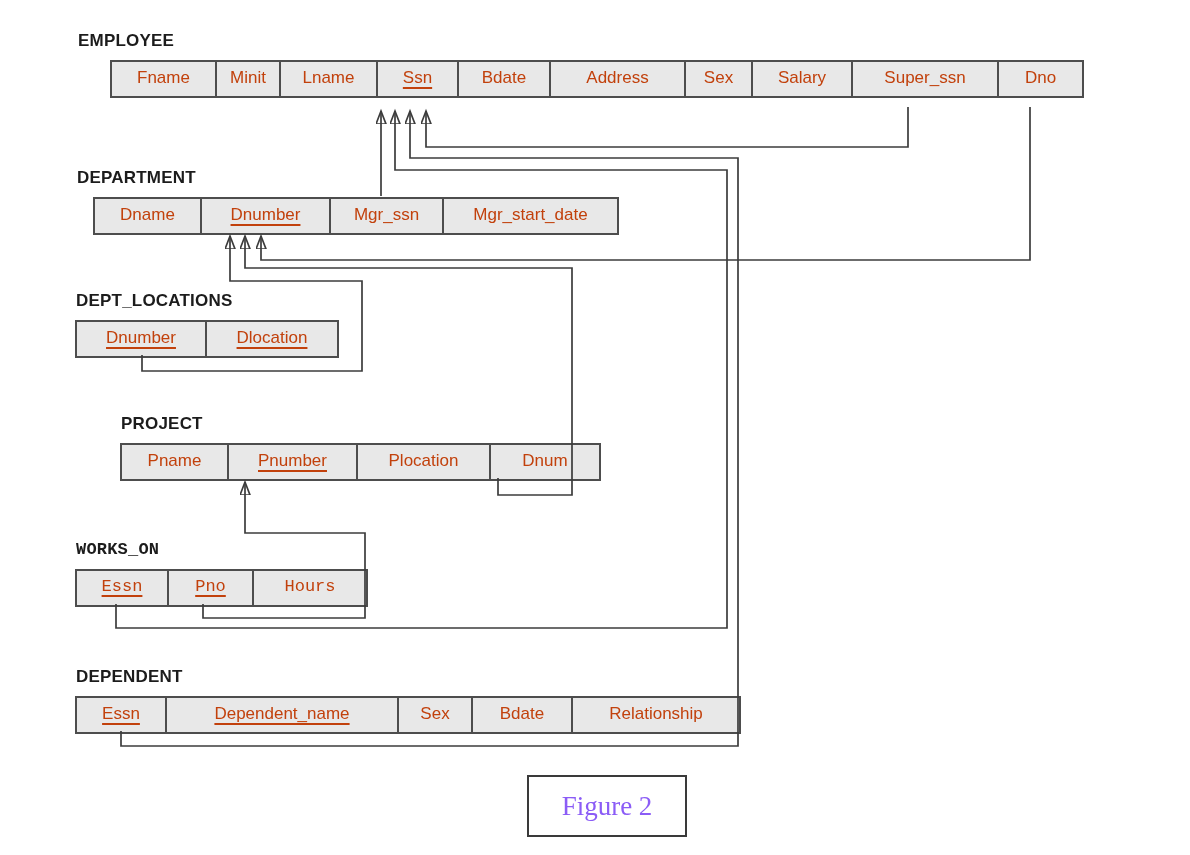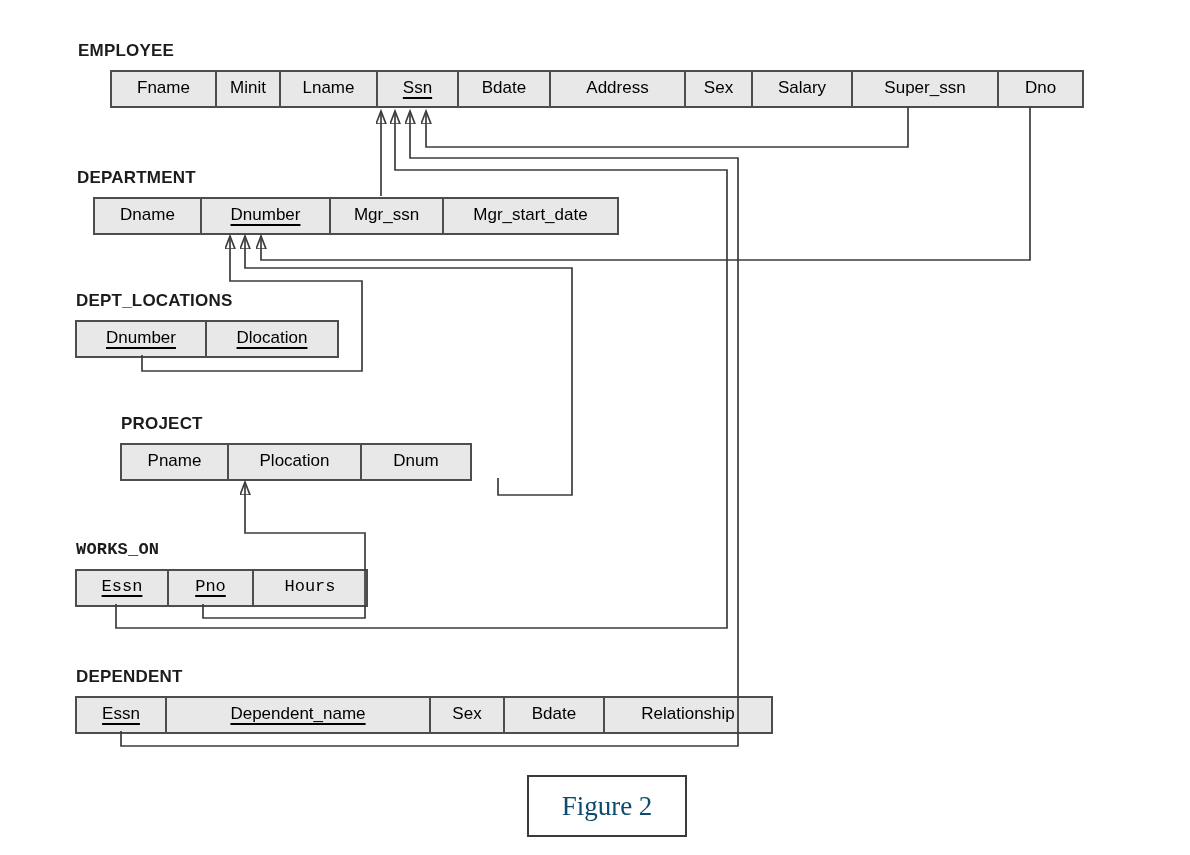--- a/index.html
+++ b/index.html
@@ -26,21 +26,21 @@
     background:#e8e8e8;
     height:34px;
     box-sizing:content-box;
   }
   .cell{
     box-sizing:border-box;
     height:34px;
     line-height:32px;
     text-align:center;
     font-size:17px;
-    color:#000000;
+    color:#c2410c;
     border-left:2px solid #4d4d4d;
     white-space:nowrap;
     overflow:hidden;
   }
   .cell:first-child{border-left:none;}
   .cell .u{
     text-decoration:underline;
     text-underline-offset:4px;
     text-decoration-thickness:1.5px;
   }
@@ -48,29 +48,29 @@
   #wires path{fill:none;stroke:#3c3c3c;stroke-width:1.7;}
   #fig-box{
     position:absolute;
     left:527px;top:775px;
     width:156px;height:58px;
     border:2px solid #3a3a3a;
     background:#ffffff;
     display:flex;align-items:center;justify-content:center;
     font-family:"Liberation Serif","DejaVu Serif",serif;
     font-size:27px;
-    color:#0c4a6e;
+    color:#8b5cf6;
   }
 </style>
 </head>
 <body>
 
 <div id="stage">
 
-  <div class="tbl" style="left:77px;top:70px;padding-left:33px;">
+  <div class="tbl" style="left:77px;top:60px;padding-left:33px;">
     <div class="tbl-title">EMPLOYEE</div>
     <div class="row">
       <div class="cell" style="width:103px"><span>Fname</span></div>
       <div class="cell" style="width:64px"><span>Minit</span></div>
       <div class="cell" style="width:97px"><span>Lname</span></div>
       <div class="cell" style="width:81px"><span class="u">Ssn</span></div>
       <div class="cell" style="width:92px"><span>Bdate</span></div>
       <div class="cell" style="width:135px"><span>Address</span></div>
       <div class="cell" style="width:67px"><span>Sex</span></div>
       <div class="cell" style="width:100px"><span>Salary</span></div>
@@ -94,39 +94,40 @@
     <div class="row">
       <div class="cell" style="width:128px"><span class="u">Dnumber</span></div>
       <div class="cell" style="width:132px"><span class="u">Dlocation</span></div>
     </div>
   </div>
 
   <div class="tbl" style="left:76px;top:443px;margin-left:44px;">
     <div class="tbl-title">PROJECT</div>
     <div class="row">
       <div class="cell" style="width:105px"><span>Pname</span></div>
+      <div class="cell" style="width:129px"><span class="u">Pnumber</span></div>
       <div class="cell" style="width:133px"><span>Plocation</span></div>
       <div class="cell" style="width:110px"><span>Dnum</span></div>
     </div>
   </div>
 
   <div class="tbl" style="left:75px;top:569px;font-family:Liberation Mono, monospace;">
     <div class="tbl-title">WORKS_ON</div>
     <div class="row">
       <div class="cell" style="width:90px"><span class="u">Essn</span></div>
       <div class="cell" style="width:85px"><span class="u">Pno</span></div>
       <div class="cell" style="width:114px"><span>Hours</span></div>
     </div>
   </div>
 
   <div class="tbl" style="left:75px;top:696px;">
     <div class="tbl-title">DEPENDENT</div>
     <div class="row">
       <div class="cell" style="width:88px"><span class="u">Essn</span></div>
-      <div class="cell" style="width:264px"><span class="u">Dependent_name</span></div>
+      <div class="cell" style="width:232px"><span class="u">Dependent_name</span></div>
       <div class="cell" style="width:74px"><span>Sex</span></div>
       <div class="cell" style="width:100px"><span>Bdate</span></div>
       <div class="cell" style="width:168px"><span>Relationship</span></div>
     </div>
   </div>
 
   <svg id="wires" width="1190" height="855" viewBox="0 0 1190 855">
     <defs>
       <marker id="arrow" markerUnits="userSpaceOnUse" markerWidth="20" markerHeight="14" refX="13" refY="5" orient="auto">
         <path d="M0,0 L13,5 L0,10 Z" fill="#2a2a2a" stroke="none"></path>

